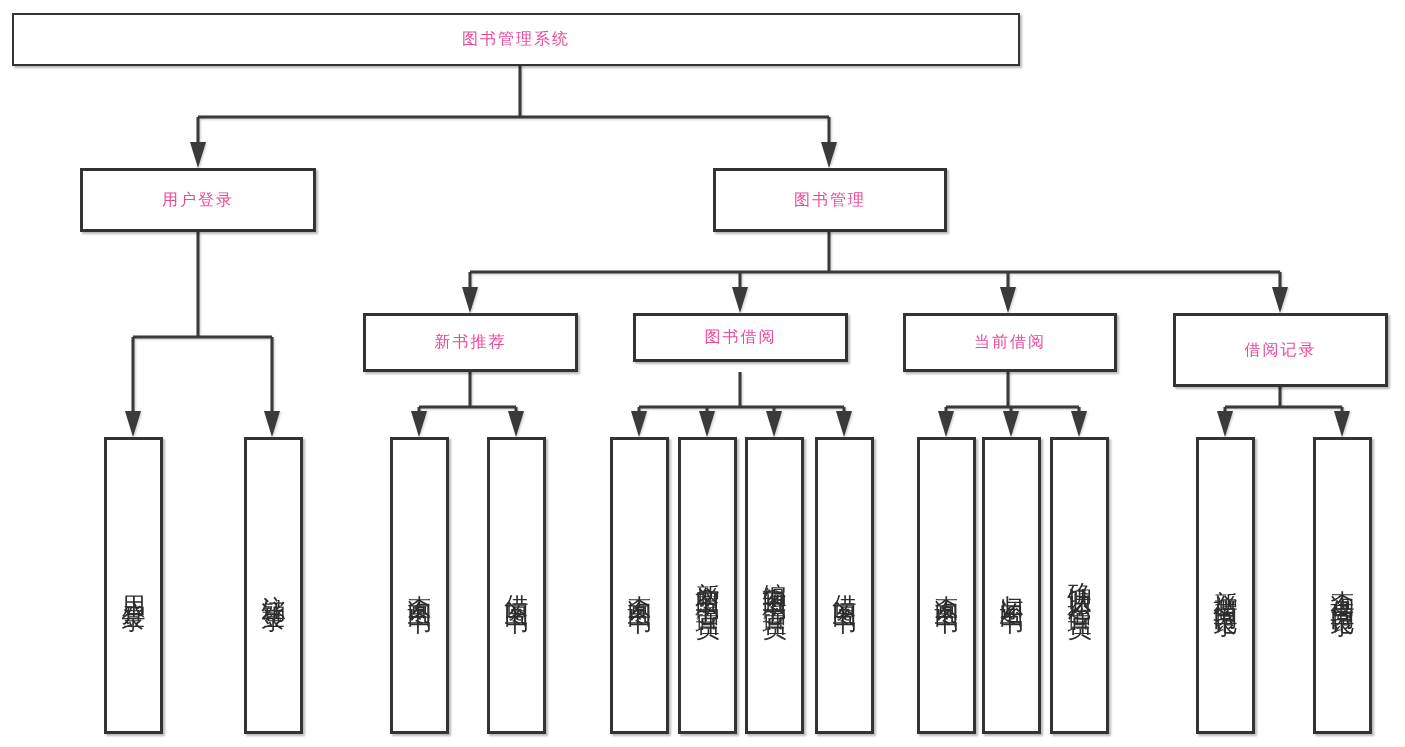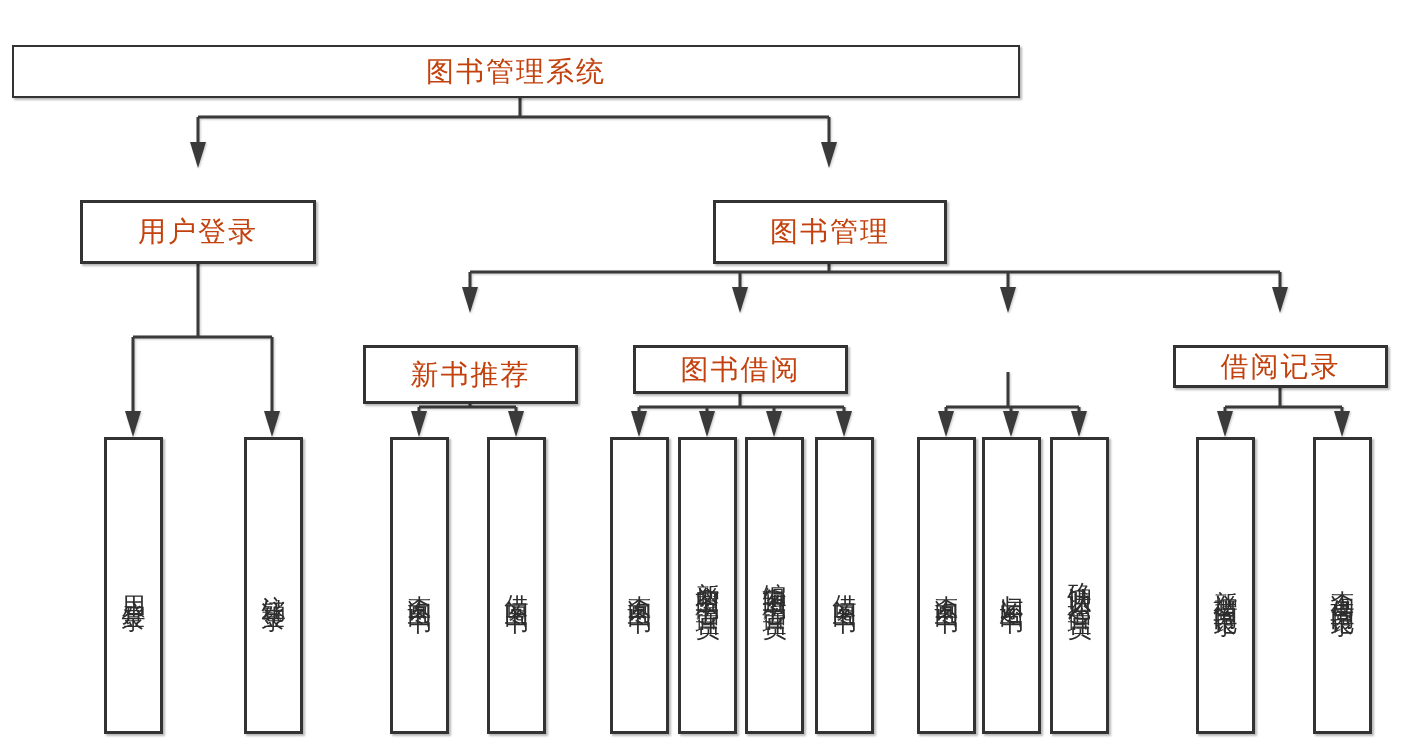--- a/index.html
+++ b/index.html
@@ -21,28 +21,27 @@
     stroke: #3a3a3a;
     stroke-width: 3;
     fill: none;
   }
   .ah { fill: #3a3a3a; }
   .node {
     position: absolute;
     box-sizing: border-box;
     background: #ffffff;
     border: 3px solid #333333;
-    color: #c2410c;
+    color: #ec4899;
     display: flex;
     align-items: center;
     justify-content: center;
-    font-size: 28px;
+    font-size: 16px;
     letter-spacing: 2px;
     box-shadow: 2px 2px 2px rgba(0,0,0,0.28);
-    margin-top: 32px;
   }
   .node.root { border-width: 2.5px; }
   .leaf {
     position: absolute;
     box-sizing: border-box;
     background: #ffffff;
     border: 3px solid #333333;
     color: #2d2d2d;
     width: 59px;
     height: 297px;
@@ -113,21 +112,22 @@
     </g>
   </svg>
 
   <div class="node root" style="left:12px; top:13px; width:1008px; height:53px;">图书管理系统</div>
 
   <div class="node" style="left:80px; top:168px; width:236px; height:64px;">用户登录</div>
   <div class="node" style="left:713px; top:168px; width:234px; height:64px;">图书管理</div>
 
   <div class="node" style="left:363px; top:313px; width:215px; height:59px;">新书推荐</div>
   <div class="node" style="left:633px; top:313px; width:215px; height:49px;">图书借阅</div>
-  <div class="node" style="left:1173px; top:313px; width:215px; height:43px;">借阅记录</div>
+  <div class="node" style="left:903px; top:313px; width:214px; height:59px;">当前借阅</div>
+  <div class="node" style="left:1173px; top:313px; width:215px; height:74px;">借阅记录</div>
 
   <div class="leaf" style="left:104px;">用户登录</div>
   <div class="leaf" style="left:244px;">注销登录</div>
 
   <div class="leaf" style="left:390px;">查询图书</div>
   <div class="leaf" style="left:487px;">借阅图书</div>
 
   <div class="leaf" style="left:610px;">查询图书</div>
   <div class="leaf" style="left:678px;">新增图书（管理员）</div>
   <div class="leaf" style="left:745px;">编辑图书（管理员）</div>

